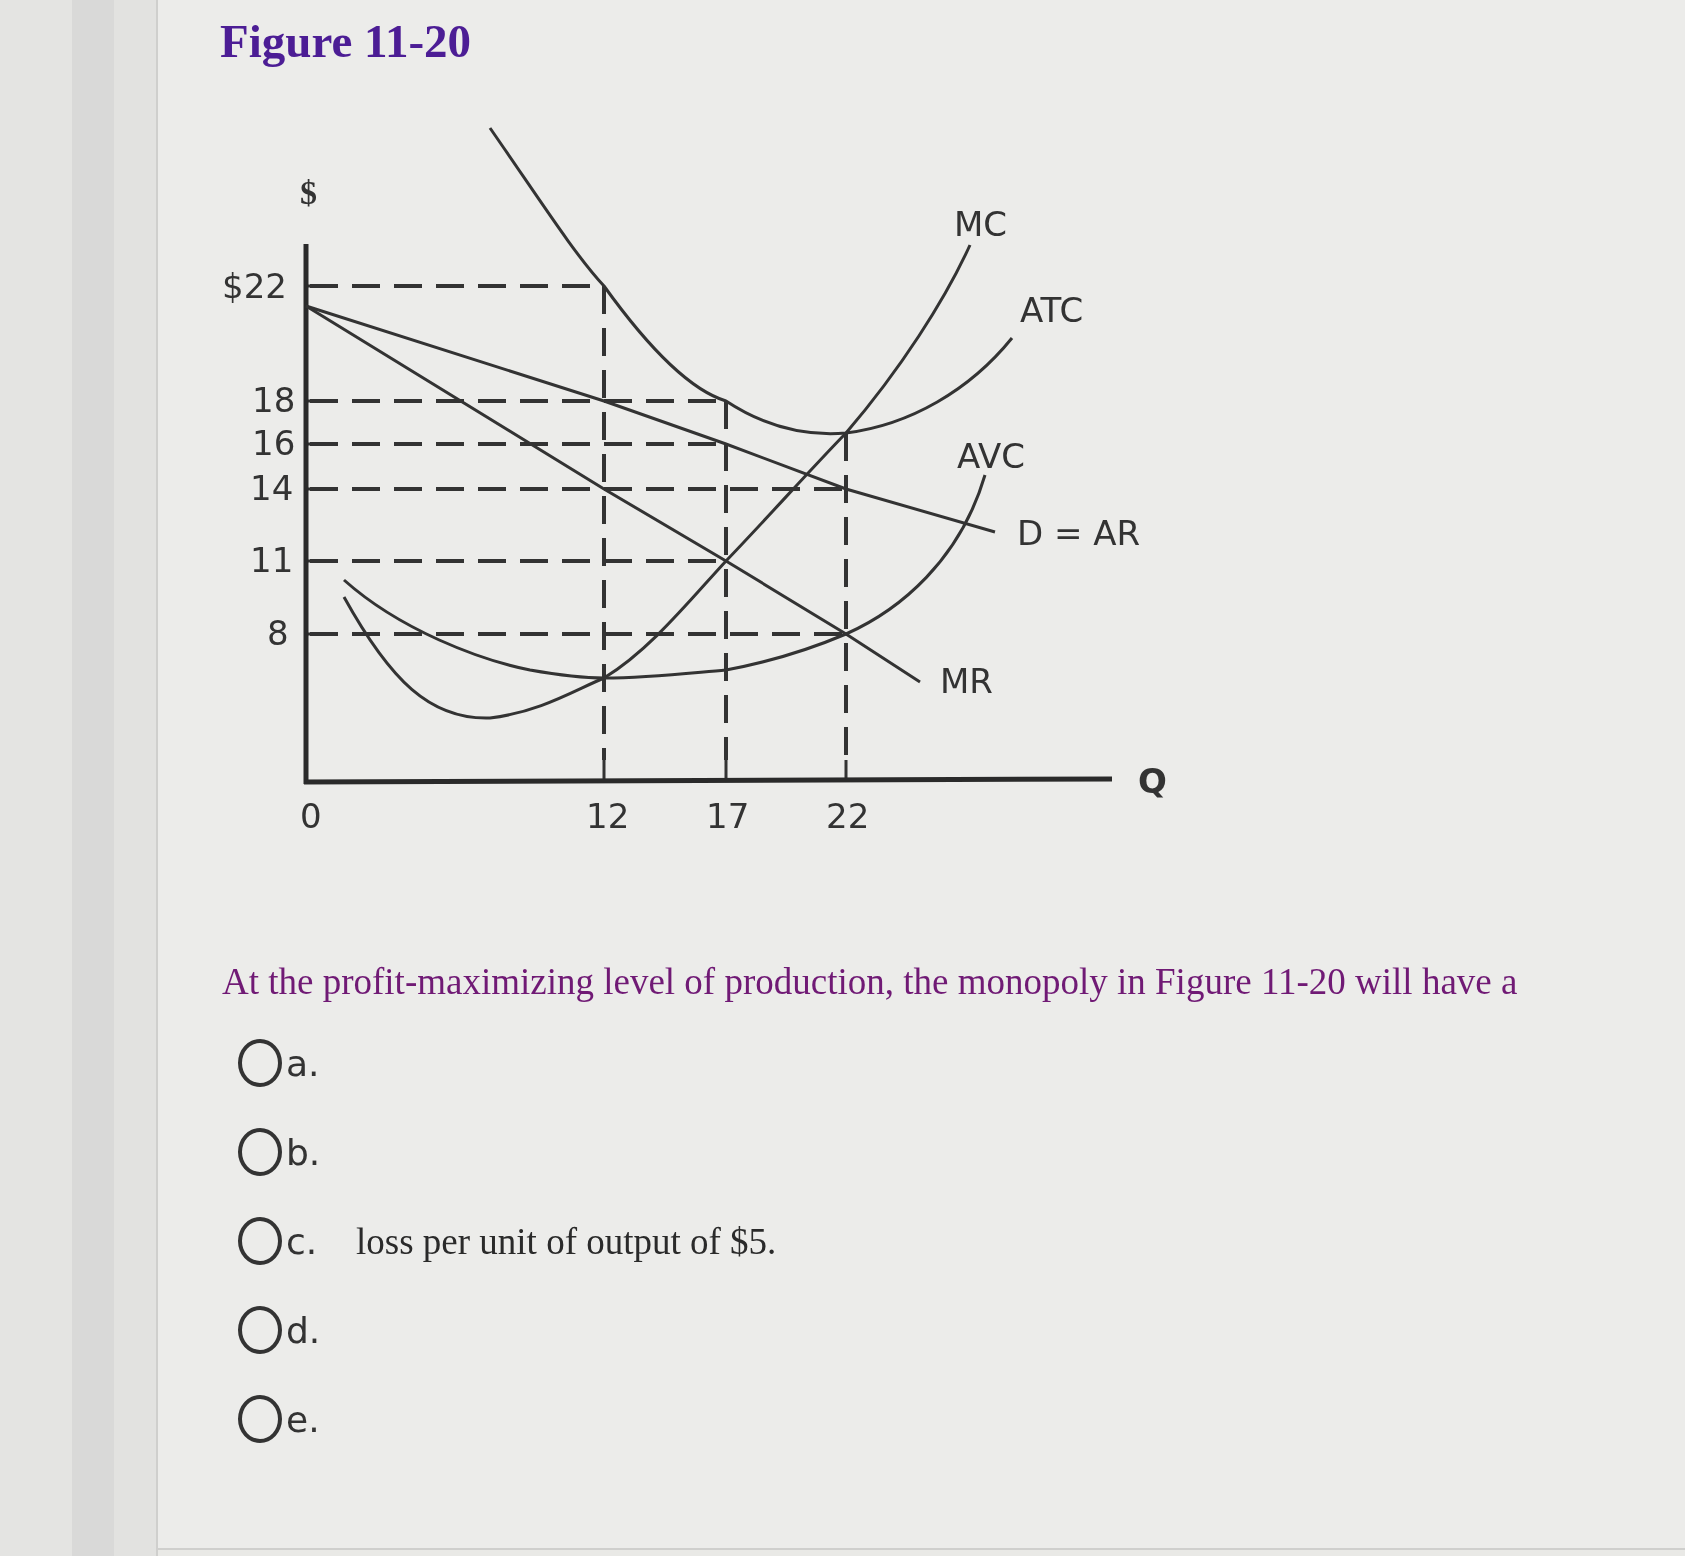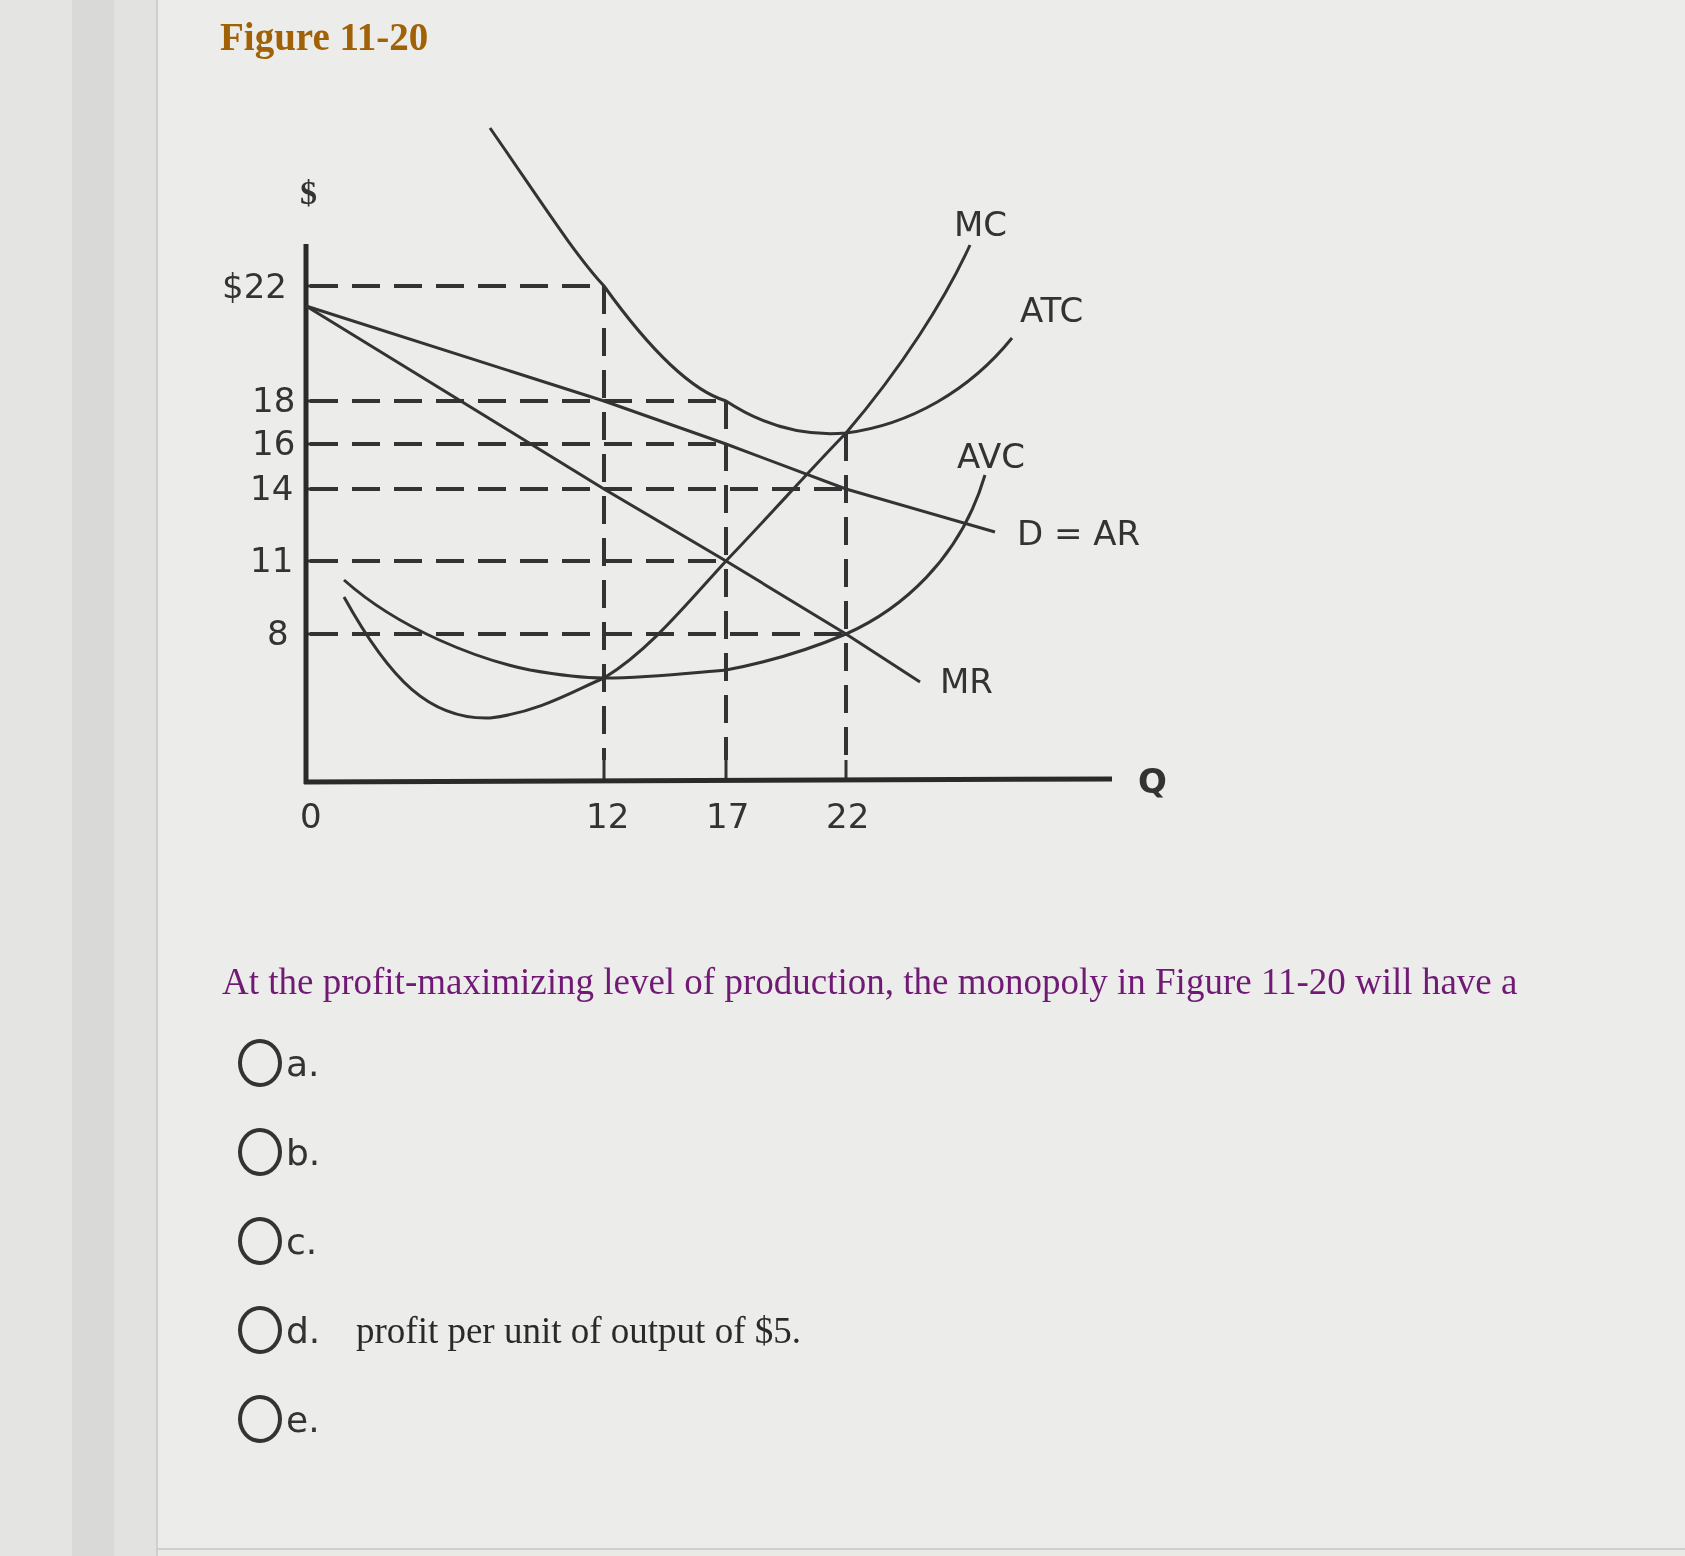--- a/index.html
+++ b/index.html
@@ -6,21 +6,21 @@
     body {
       width: 1685px; height: 1556px; position: relative; overflow: hidden;
       background: #e9e9e6;
       font-family: "Liberation Serif", serif;
       color: #222;
     }
     .left-strip { position: absolute; left: 0; top: 0; width: 72px; height: 1556px; background: #e4e4e2; }
     .left-gutter { position: absolute; left: 72px; top: 0; width: 42px; height: 1556px; background: #d9d9d8; }
     .left-margin { position: absolute; left: 114px; top: 0; width: 42px; height: 1556px; background: #e2e2e0; border-right: 2px solid #cfcfcd; }
     .page { position: absolute; left: 158px; top: 0; right: 0; height: 1548px; background: #ececea; border-bottom: 2px solid #cfcfcd; }
-    .fig-title { position: absolute; left: 220px; top: 14px; font-size: 39px; font-weight: bold; color: #a16207; }
+    .fig-title { position: absolute; left: 220px; top: 14px; font-size: 47px; font-weight: bold; color: #4c1d95; }
     svg.chart { position: absolute; left: 0; top: 0; }
     .axis-text { font-family: "DejaVu Sans", sans-serif; fill: #333; }
     .question { position: absolute; left: 222px; top: 960px; font-size: 37px; color: #701a75; white-space: nowrap; }
     .option { position: absolute; left: 238px; height: 56px; display: flex; align-items: center; }
     .radio { width: 44px; height: 48px; border: 4px solid #333; border-radius: 50%; box-sizing: border-box; margin-right: 4px; }
     .opt-letter { font-family: "DejaVu Sans", sans-serif; font-size: 36px; color: #333; width: 70px; }
     .opt-text { font-size: 37px; color: #2a2a2a; white-space: nowrap; }
   </style>
 </head>
 <body>
@@ -97,22 +97,22 @@
   <div class="radio"></div>
   <span class="opt-letter">a.</span>
 </div>
 <div class="option" style="top: 1124px;">
   <div class="radio"></div>
   <span class="opt-letter">b.</span>
 </div>
 <div class="option" style="top: 1213px;">
   <div class="radio"></div>
   <span class="opt-letter">c.</span>
+  <span class="opt-text">loss per unit of output of $5.</span>
 </div>
 <div class="option" style="top: 1302px;">
   <div class="radio"></div>
   <span class="opt-letter">d.</span>
-  <span class="opt-text">profit per unit of output of $5.</span>
 </div>
 <div class="option" style="top: 1391px;">
   <div class="radio"></div>
   <span class="opt-letter">e.</span>
 </div>
 
 </body></html>

